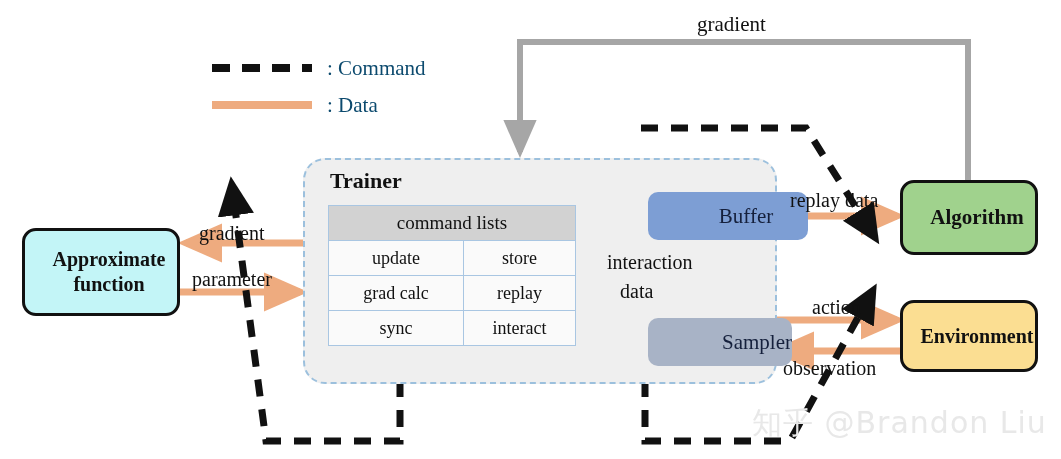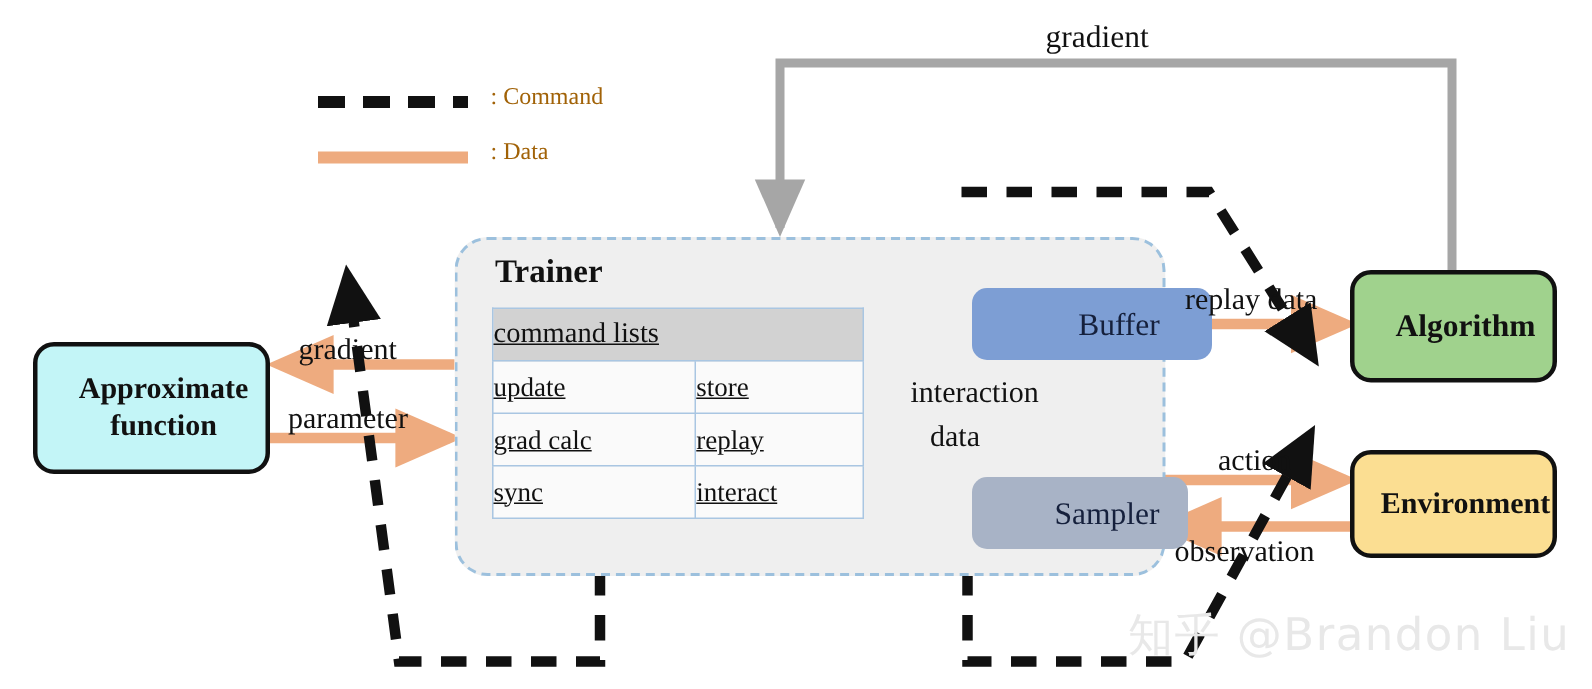--- a/index.html
+++ b/index.html
@@ -3,28 +3,28 @@
 <meta charset="utf-8">
 <style>
   html,body{margin:0;padding:0;background:#ffffff;}
   #stage{position:relative;width:1061px;height:459px;background:#ffffff;
          font-family:"Liberation Serif","DejaVu Serif",serif;overflow:hidden;}
   svg.layer{position:absolute;left:0;top:0;width:1061px;height:459px;}
   .node{position:absolute;box-sizing:border-box;display:flex;align-items:center;
         justify-content:center;text-align:center;font-weight:bold;}
   .rounded-hard{border:3px solid #111111;border-radius:14px;padding-left:16px;}
   .lbl{position:absolute;white-space:nowrap;}
-  .legend-txt{position:absolute;font-size:16px;color:#a16207;}
+  .legend-txt{position:absolute;font-size:21px;color:#0c4a6e;}
   #trainer-container{position:absolute;left:303px;top:158px;width:470px;height:222px;
       background:#efefef;border:2px dashed #9cc0dd;border-radius:22px;}
   #trainer-title{position:absolute;left:330px;top:168px;font-size:22px;font-weight:bold;color:#111;}
   #cmd-table{position:absolute;left:328px;top:205px;width:248px;}
   #cmd-table table{border-collapse:collapse;width:100%;}
-  #cmd-table td{border:1.5px solid #a9c6e2;font-size:18px;
-       padding:4px 0;background:#fafafa;color:#111;height:26px;text-decoration:underline;}
+  #cmd-table td{border:1.5px solid #a9c6e2;font-size:18px;text-align:center;
+       padding:4px 0;background:#fafafa;color:#111;height:26px;}
   #cmd-table td.head{background:#d2d2d2;font-size:19px;}
   .boxsm{position:absolute;border-radius:10px;display:flex;align-items:center;
          justify-content:center;font-size:21px;color:#15203c;padding-left:36px;}
   .wm{position:absolute;color:#e8e8e8;font-size:30px;letter-spacing:1px;
       font-family:"DejaVu Sans","Liberation Sans",sans-serif;}
 </style>
 </head>
 <body>
 
 <div id="stage">
@@ -124,21 +124,21 @@
   <div class="node rounded-hard" style="left:22px;top:228px;width:158px;height:88px;background:#c3f5f7;
               font-size:20px;color:#111;line-height:1.25;flex-direction:column;">
     <span>Approximate</span>
     <span>function</span>
   </div>
 
   <div class="boxsm" style="left:648px;top:192px;width:124px;height:48px;background:#7d9ed4;">
     <span>Buffer</span>
   </div>
 
-  <div class="boxsm" style="left:648px;top:318px;width:108px;height:48px;background:#a8b3c6;">
+  <div class="boxsm" style="left:648px;top:318px;width:108px;height:48px;background:#a8b3c6;justify-content:flex-end;">
     <span>Sampler</span>
   </div>
 
   <div class="node rounded-hard" style="left:900px;top:180px;width:138px;height:75px;background:#a0d28d;font-size:21px;color:#111;">
     <span>Algorithm</span>
   </div>
 
   <div class="node rounded-hard" style="left:900px;top:300px;width:138px;height:72px;background:#fbde92;font-size:20px;color:#111;">
     <span>Environment</span>
   </div>

